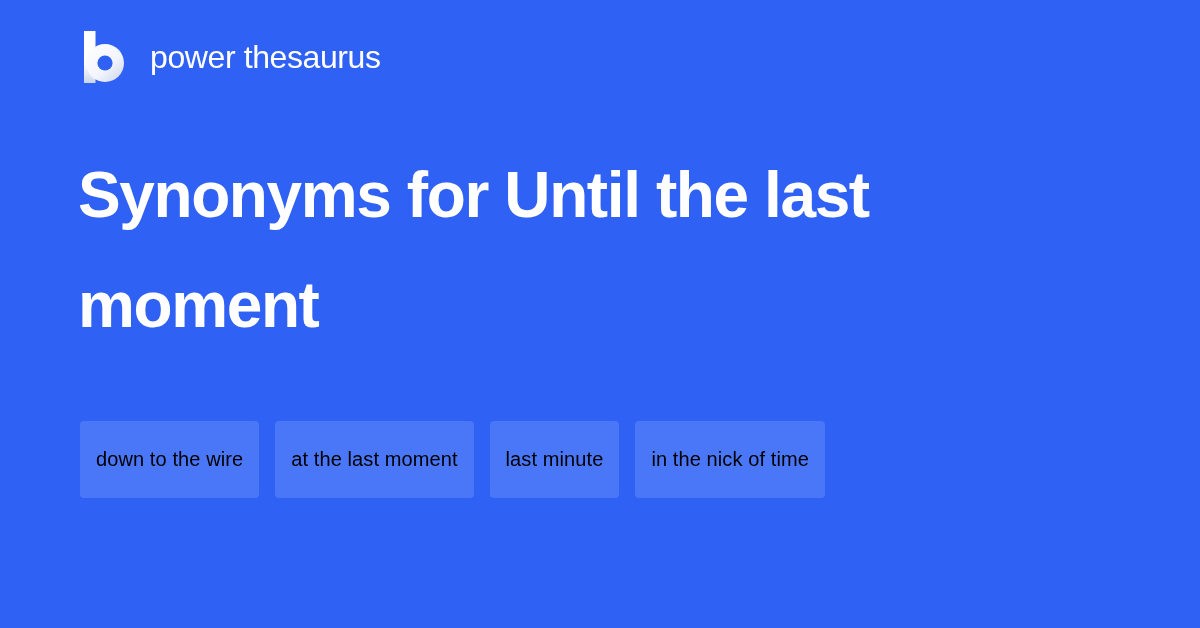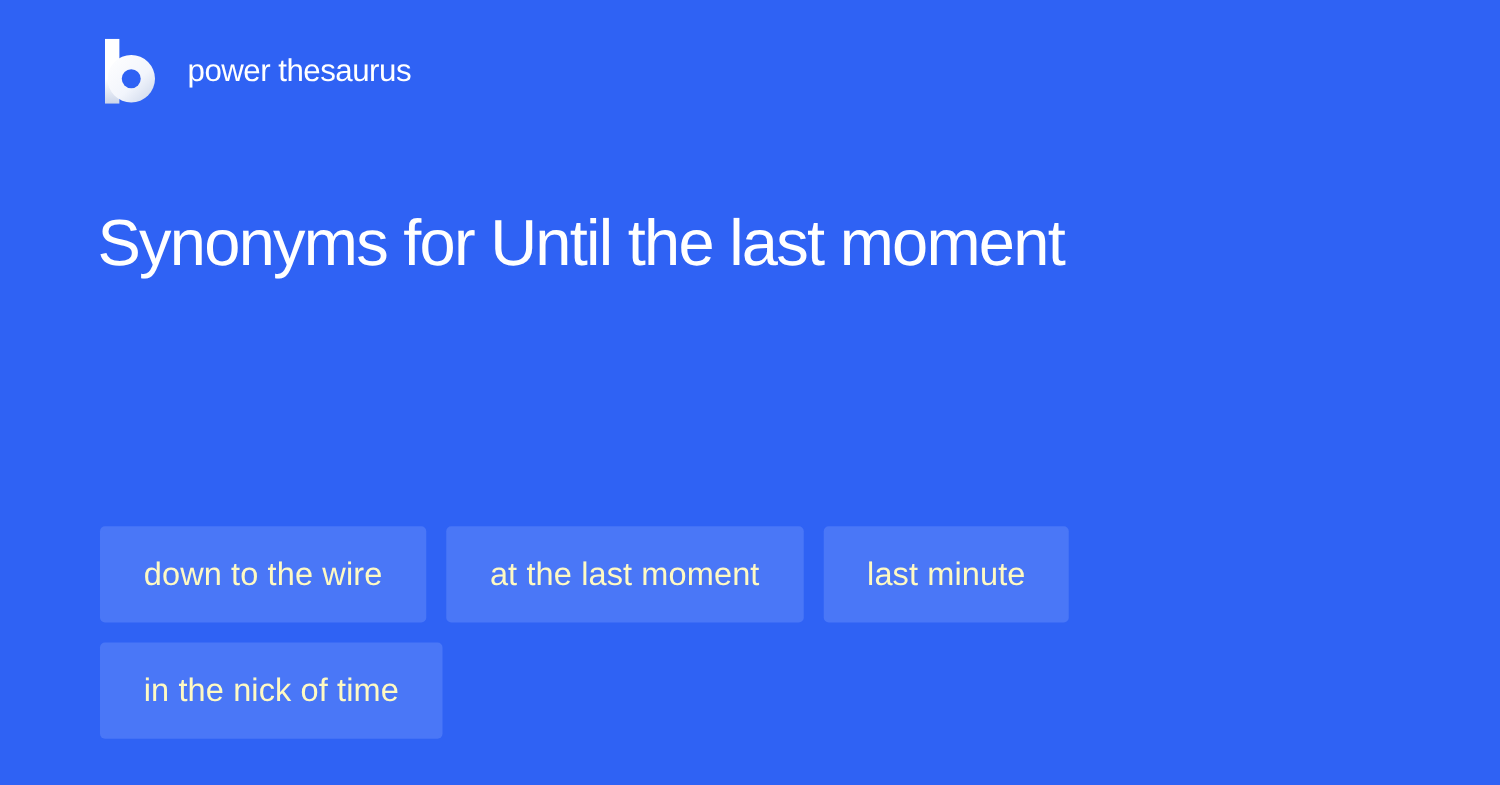--- a/index.html
+++ b/index.html
@@ -38,64 +38,64 @@
 
   .brand-logo {
     width: 48px;
     height: 52px;
     display: block;
     flex: 0 0 auto;
   }
 
   .brand-name {
     color: #FFFFFF;
-    font-size: 25px;
+    font-size: 32px;
     line-height: 1;
     font-weight: 500;
     letter-spacing: -0.4px;
     white-space: nowrap;
   }
 
   
   .headline {
     position: absolute;
     left: 78px;
     top: 140px;
     width: 1000px;
     color: #FFFFFF;
-    font-size: 52px;
+    font-size: 64px;
     line-height: 110px;
-    font-weight: normal;
+    font-weight: bold;
     letter-spacing: -1.4px;
     margin: 0;
   }
 
   
   .chips {
     position: absolute;
     left: 80px;
     top: 421px;
     width: 1040px;
     display: flex;
     flex-wrap: wrap;
     gap: 16px;
     align-content: flex-start;
   }
 
   .chip {
     background: #4A77F7;
-    color: #fef9c3;
+    color: #000000;
     border-radius: 4px;
     height: 77px;
     box-sizing: border-box;
     display: flex;
     align-items: center;
     justify-content: center;
-    padding: 0 35px;
-    font-size: 26px;
+    padding: 0 16px;
+    font-size: 20px;
     font-weight: normal;
     letter-spacing: 0.1px;
     white-space: nowrap;
   }
 </style>
 </head>
 <body>
 
 <div class="card">
 

